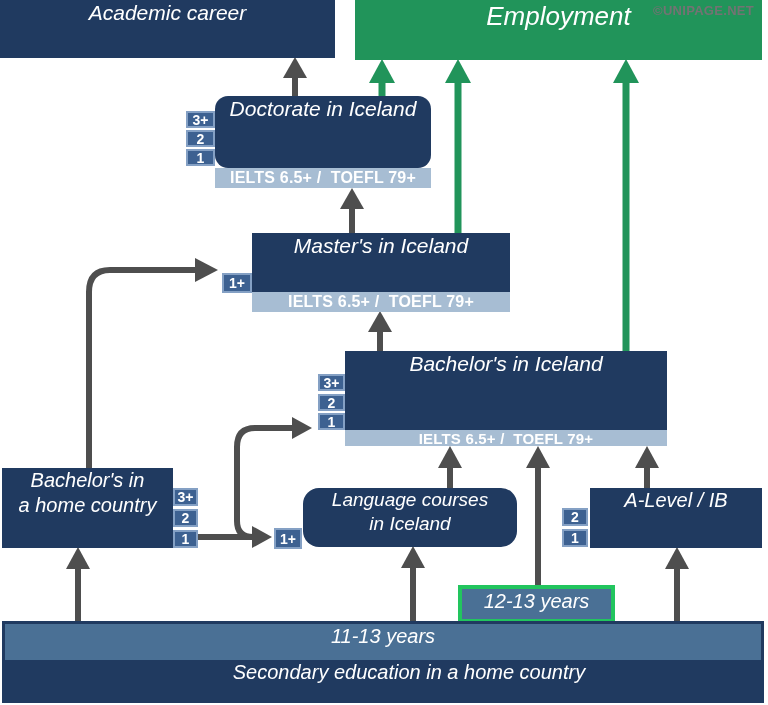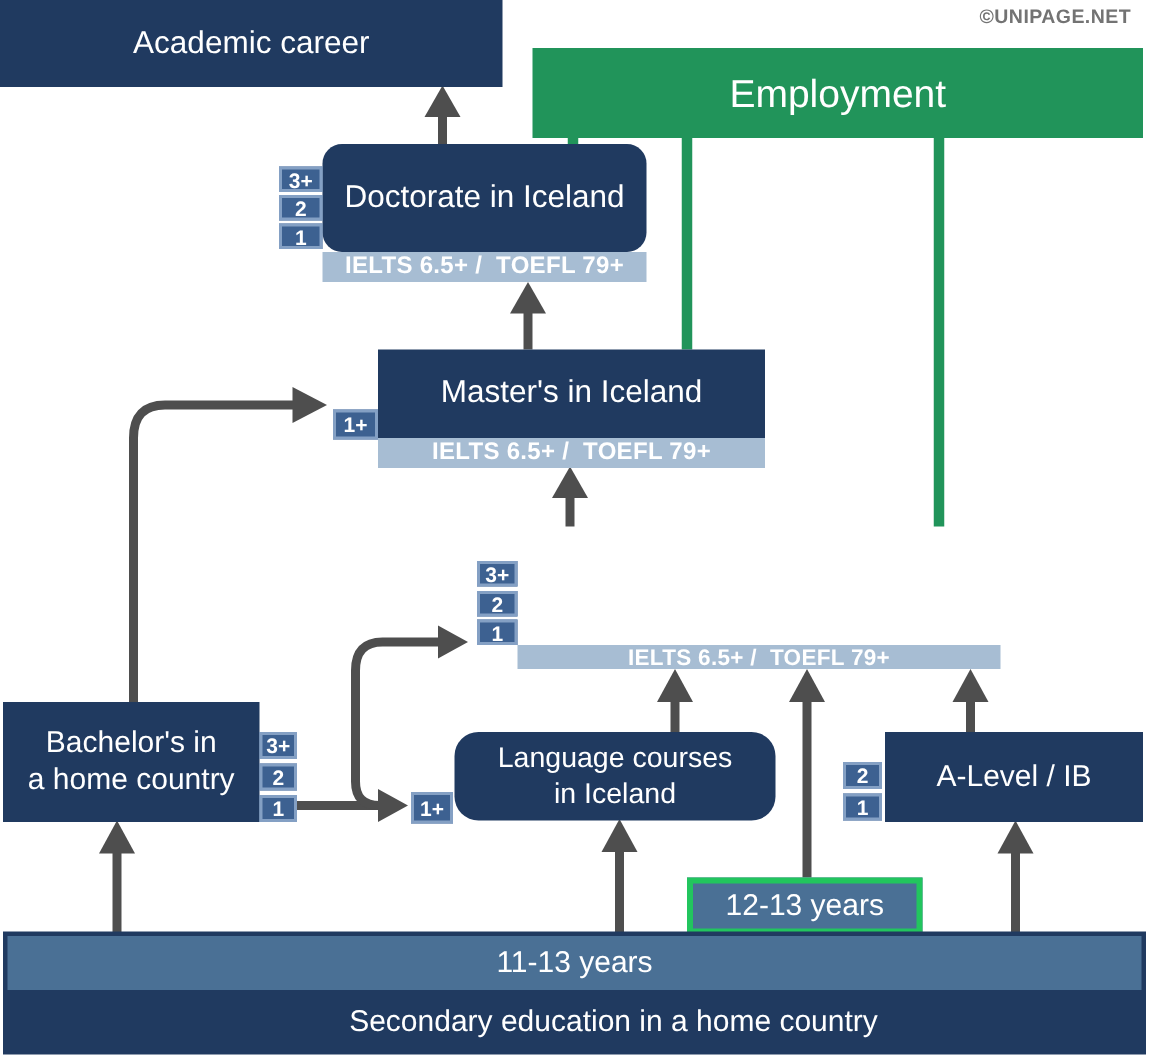--- a/index.html
+++ b/index.html
@@ -3,22 +3,22 @@
 <meta charset="utf-8">
 <style>
   html,body{margin:0;padding:0;background:#ffffff;}
   .canvas{
     position:relative;width:768px;height:705px;background:#ffffff;
     font-family:"Liberation Sans",sans-serif;overflow:hidden;
   }
   .canvas *{box-sizing:border-box;}
   .box{
     position:absolute;background:#203a60;color:#ffffff;
-    display:flex;align-items:center;justify-content:center;text-align:center;
-    flex-direction:column;line-height:1.25;
+    display:flex;align-items:center;justify-content:flex-start;text-align:center;
+    flex-direction:column;line-height:1.25;font-style:italic;
   }
   .green{background:#21945a;}
   .steel{background:#4a7095;}
   .ielts{
     position:absolute;background:#a7bdd3;color:#ffffff;
     display:flex;align-items:center;justify-content:center;
     font-size:16px;white-space:pre;font-weight:bold;letter-spacing:0.2px;
   }
   .badge{
     position:absolute;background:#3d6191;border:2px solid #84a0c4;color:#ffffff;
@@ -77,40 +77,43 @@
       <polygon points="382,59 369,83 395,83"></polygon>
       <polygon points="458,59 445,83 471,83"></polygon>
       <polygon points="626,59 613,83 639,83"></polygon>
     </g>
   </svg>
 
   <div class="box f21" style="left:0;top:0;width:335px;height:58px;">
     <span>Academic career</span>
   </div>
 
-  <div class="box green f26" style="left:355px;top:0;width:407px;height:60px;margin-top:32px;">
+  <div class="box green f26" style="left:355px;top:0;width:407px;height:60px;">
     <span>Employment</span>
   </div>
 
   <div class="copyright" style="left:653px;top:3px;">©UNIPAGE.NET</div>
 
   <div class="box f21" style="left:215px;top:96px;width:216px;height:72px;border-radius:13px;">
     <span>Doctorate in Iceland</span>
   </div>
   <div class="ielts" style="left:215px;top:168px;width:216px;height:20px;">IELTS 6.5+ /  TOEFL 79+</div>
   <div class="badge" style="left:186px;top:111px;width:29px;height:17px;">3+</div>
   <div class="badge" style="left:186px;top:130px;width:29px;height:17px;">2</div>
   <div class="badge" style="left:186px;top:149px;width:29px;height:17px;">1</div>
 
   <div class="box f21" style="left:252px;top:233px;width:258px;height:59px;">
     <span>Master's in Iceland</span>
   </div>
   <div class="ielts" style="left:252px;top:292px;width:258px;height:20px;">IELTS 6.5+ /  TOEFL 79+</div>
   <div class="badge" style="left:222px;top:273px;width:30px;height:20px;">1+</div>
 
+  <div class="box f21" style="left:345px;top:351px;width:322px;height:79px;">
+    <span>Bachelor's in Iceland</span>
+  </div>
   <div class="ielts" style="left:345px;top:430px;width:322px;height:16px;font-size:15px;">IELTS 6.5+ /  TOEFL 79+</div>
   <div class="badge" style="left:318px;top:374px;width:27px;height:17px;">3+</div>
   <div class="badge" style="left:318px;top:394px;width:27px;height:17px;">2</div>
   <div class="badge" style="left:318px;top:413px;width:27px;height:17px;">1</div>
 
   <div class="box f20" style="left:2px;top:468px;width:171px;height:80px;">
     <span>Bachelor's in</span>
     <span>a home country</span>
   </div>
   <div class="badge" style="left:173px;top:488px;width:25px;height:18px;">3+</div>

